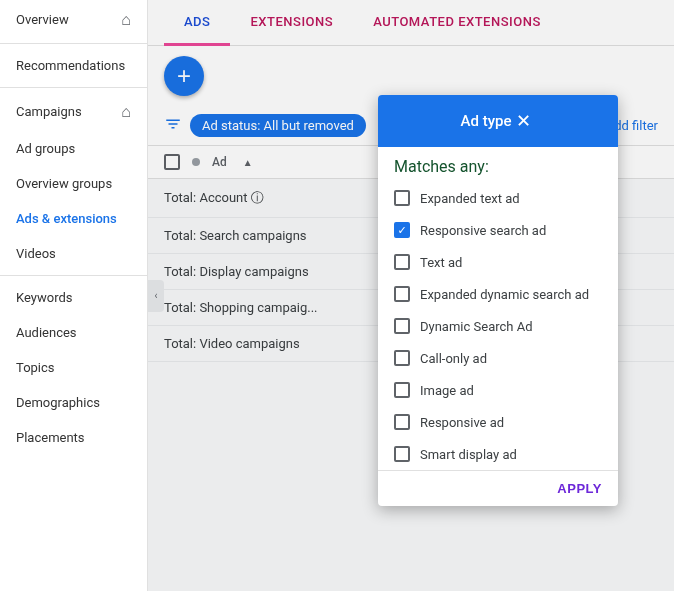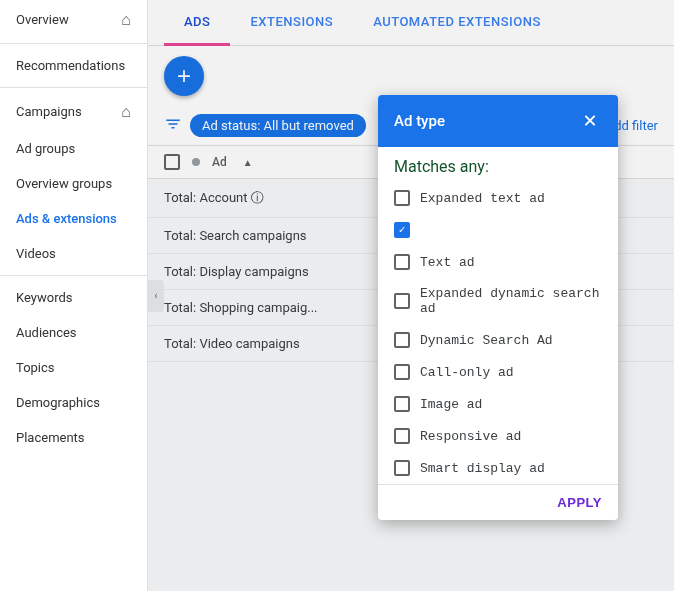--- a/index.html
+++ b/index.html
@@ -60,21 +60,21 @@
       display: flex;
       border-bottom: 1px solid #e0e0e0;
       background: #fff;
       padding: 0 16px;
     }
     .tab {
       padding: 14px 20px;
       cursor: pointer;
       font-size: 13px;
       font-weight: 500;
-      color: #3b82f6;
+      color: #be185d;
       letter-spacing: 0.5px;
       text-transform: uppercase;
       border-bottom: 3px solid transparent;
       margin-bottom: -1px;
     }
     .tab.active {
       color: #1d4ed8;
       border-bottom: 3px solid #ec4899;
     }
 
@@ -197,21 +197,21 @@
       z-index: 20;
       display: flex;
       flex-direction: column;
     }
     .dropdown-header {
       background: #1a73e8;
       color: #fff;
       padding: 14px 16px;
       display: flex;
       align-items: center;
-      justify-content: space-between;
+      justify-content: center;
       border-radius: 4px 4px 0 0;
     }
     .dropdown-title {
       font-size: 15px;
       font-weight: 500;
     }
     .close-btn {
       background: none;
       border: none;
       color: #fff;
@@ -226,21 +226,20 @@
     .dropdown-matches {
       padding: 10px 16px 6px;
       font-size: 16px;
       color: #14532d;
     }
     .dropdown-list {
       overflow-y: auto;
       max-height: 320px;
       flex: 1;
       scrollbar-width: thin;
-      font-family: Liberation Mono, monospace;
     }
     .dropdown-item {
       display: flex;
       align-items: center;
       padding: 8px 16px;
       gap: 10px;
       cursor: pointer;
       font-size: 13px;
       color: #3c4043;
     }
@@ -432,20 +431,21 @@
     </div>
     <div class="dropdown-matches">Matches any:</div>
     <div class="dropdown-list">
 
     <div class="dropdown-item">
           <div class="cb"></div>
           <span>Expanded text ad</span>
         </div>
         <div class="dropdown-item">
           <div class="cb checked"></div>
+          <span>Responsive search ad</span>
         </div>
         <div class="dropdown-item">
           <div class="cb"></div>
           <span>Text ad</span>
         </div>
         <div class="dropdown-item">
           <div class="cb"></div>
           <span>Expanded dynamic search ad</span>
         </div>
         <div class="dropdown-item">

